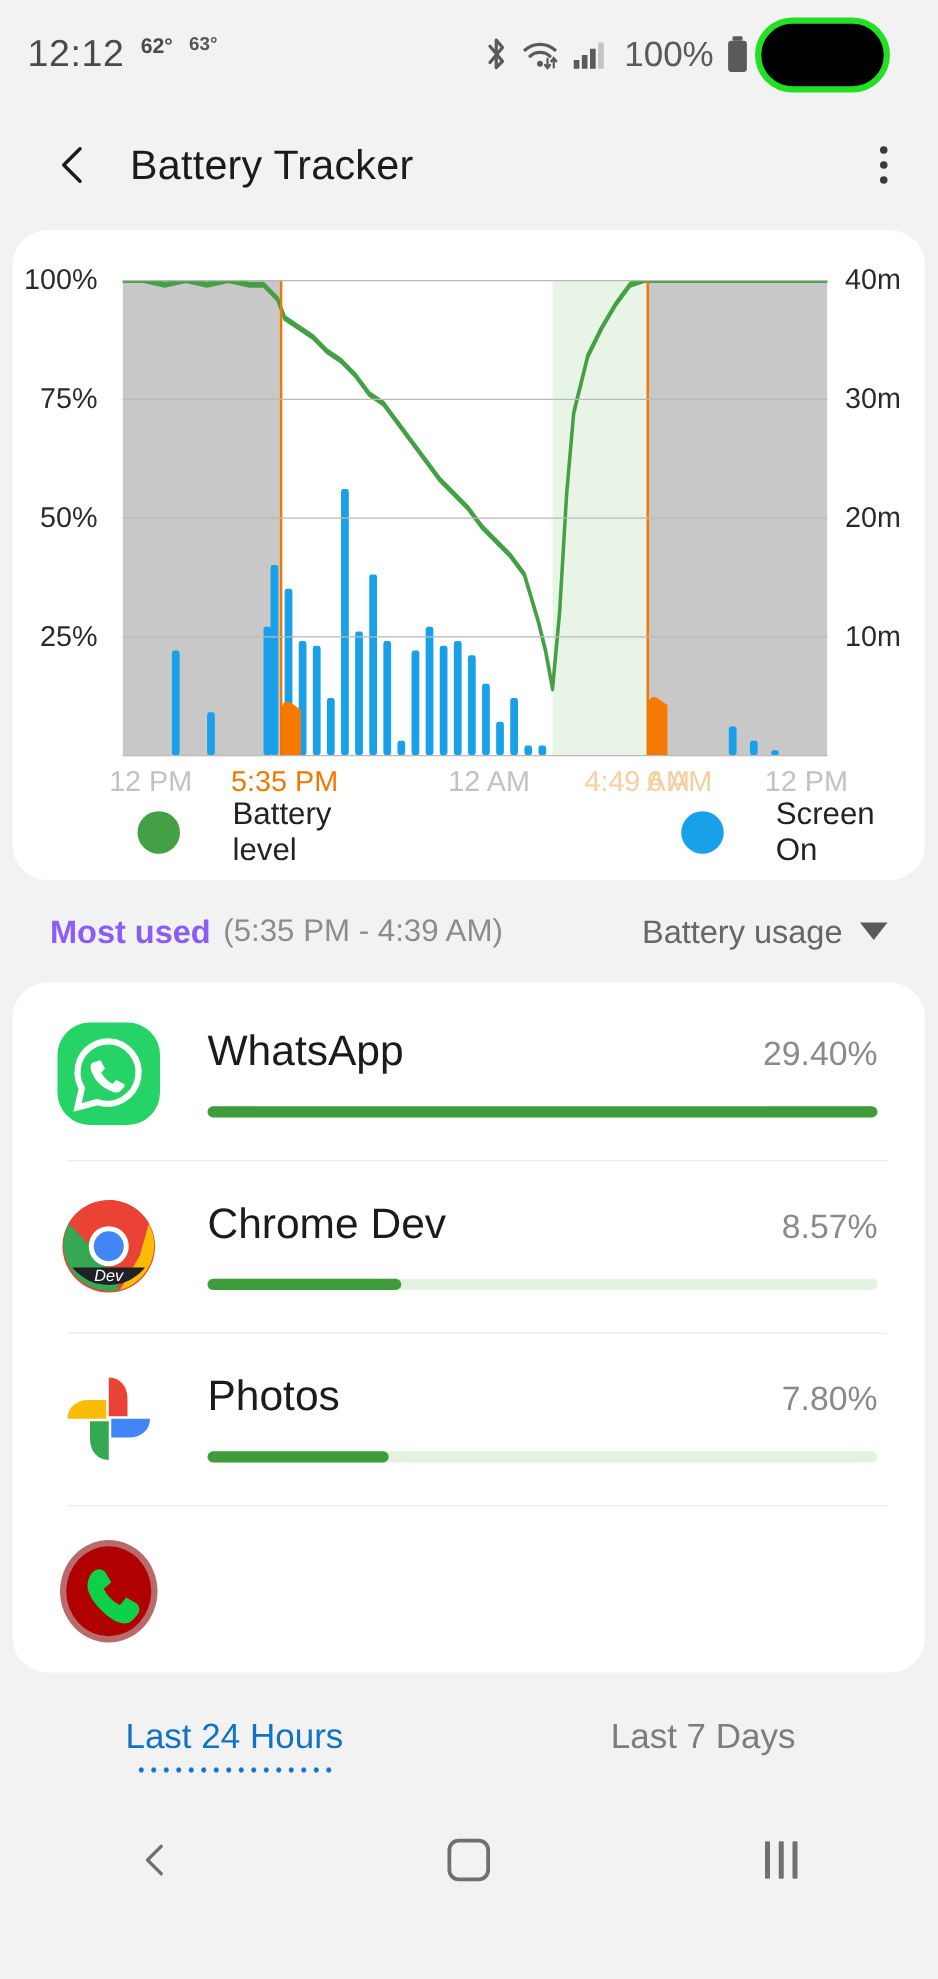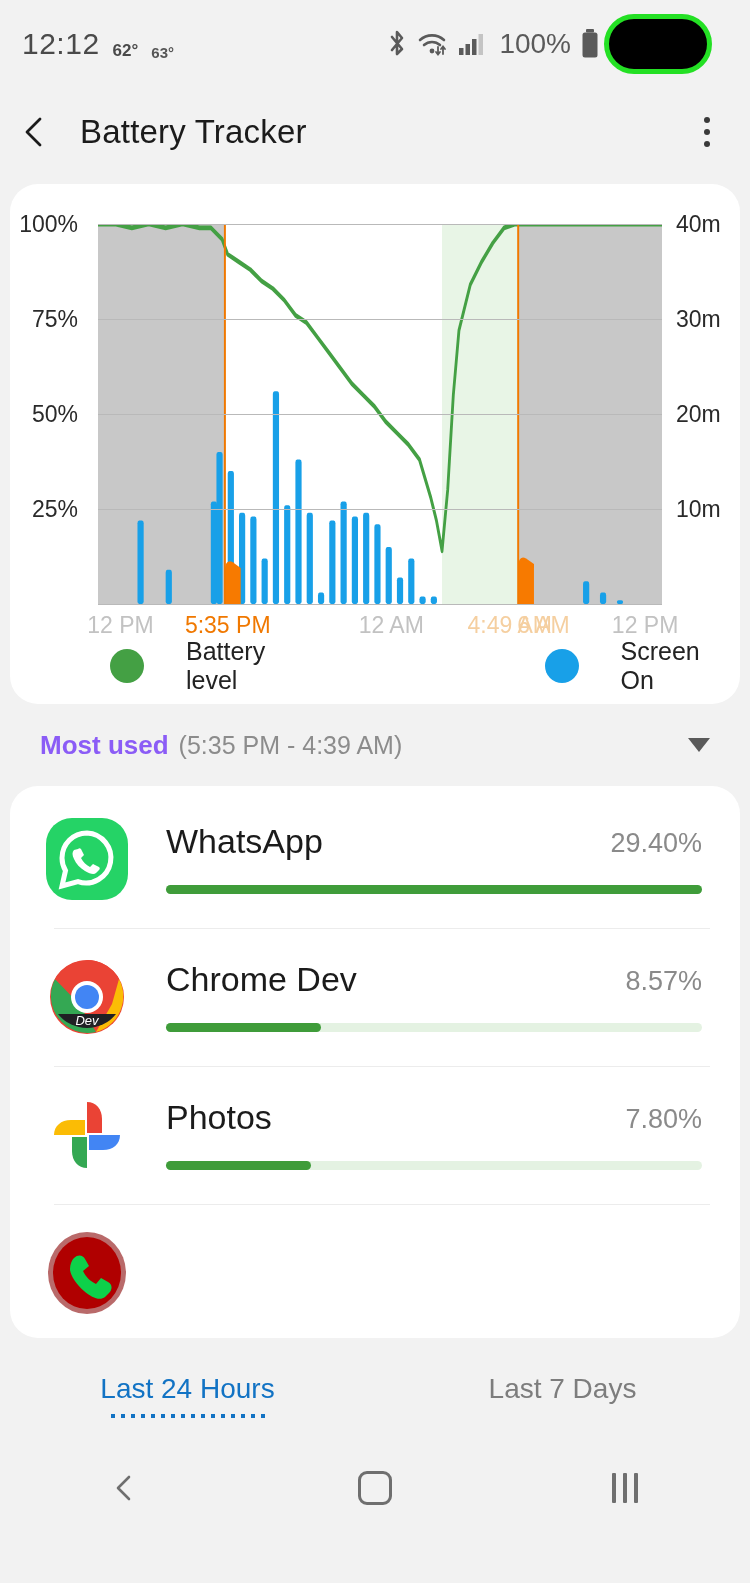--- a/index.html
+++ b/index.html
@@ -9,40 +9,40 @@
     font-family: "Liberation Sans", sans-serif;
     overflow: hidden;
   }
   .phone { position: relative; width: 750px; height: 1583px; background: #f2f2f2; }
 
   
   .statusbar {
     height: 88px; display: flex; align-items: center;
     padding: 0 22px; position: relative;
   }
-  .sb-left { display: flex; align-items: flex-end; gap: 13px; }
+  .sb-left { display: flex; align-items: flex-start; gap: 13px; }
   .sb-time { font-size: 30px; color: #4a4a4a; letter-spacing: .5px; }
   .sb-temp { font-size: 17px; font-weight: bold; color: #4a4a4a; }
   .sb-temp2 { font-size: 15px; font-weight: bold; color: #565656; }
   .sb-right {
     position: absolute; right: 150px; top: 0; height: 88px;
     display: flex; align-items: center; gap: 9px;
   }
   .sb-pct { font-size: 28px; color: #5a5a5a; margin-left: 4px; }
   .icon-bt, .icon-wifi, .icon-sig, .icon-batt { display: block; }
   .camera-cutout {
     position: absolute; right: 38px; top: 14px;
     width: 108px; height: 60px; border-radius: 30px;
     background: #000; border: 5px solid #24e024;
   }
 
   
   .appbar {
     height: 88px; display: flex; align-items: center;
-    padding: 0 18px; position: relative;
+    padding: 0 42px; position: relative;
   }
   .back-chevron { width: 34px; height: 34px; flex: none; }
   .app-title {
     font-size: 33px; color: #1b1b1b; margin-left: 28px; letter-spacing: .2px;
   }
   .overflow-dots {
     position: absolute; right: 40px; top: 50%; transform: translateY(-50%);
     display: flex; flex-direction: column; gap: 6px; align-items: center;
   }
   .overflow-dots i { width: 6px; height: 6px; border-radius: 50%; background: #3a3a3a; display: block; }
@@ -277,20 +277,21 @@
         <span class="legend-dot" style="background:#18a0e8"></span>
         <span class="legend-text">Screen On</span>
       </div>
     </div>
   </div>
 
   <div class="mostused">
     <span class="mu-title">Most used</span>
     <span class="mu-range">(5:35 PM - 4:39 AM)</span>
     <div class="mu-sel">
+      <span class="mu-sel-label">Battery usage</span>
       <span class="caret"></span>
     </div>
   </div>
 
   <div class="applist" id="applist">
       <div class="app-row">
         <div class="app-icon"><svg viewBox="0 0 86 86">
       <rect x="2" y="2" width="82" height="82" rx="26" fill="#25D366"></rect>
       <path d="M43 17c-14 0-25 11-25 25 0 4.6 1.3 8.9 3.5 12.6L18 70l16-4.3A25 25 0 1 0 43 17z" fill="none" stroke="#fff" stroke-width="5"></path>
       <path d="M34 33c1-1 2-1 3 0l3 6-3 3c2 4 5 7 9 9l3-3 6 3c1 1 1 2 0 3l-3 3c-2 2-6 1-11-2-5-3-9-7-11-12-2-4-2-7 0-9z" fill="#fff"></path>

